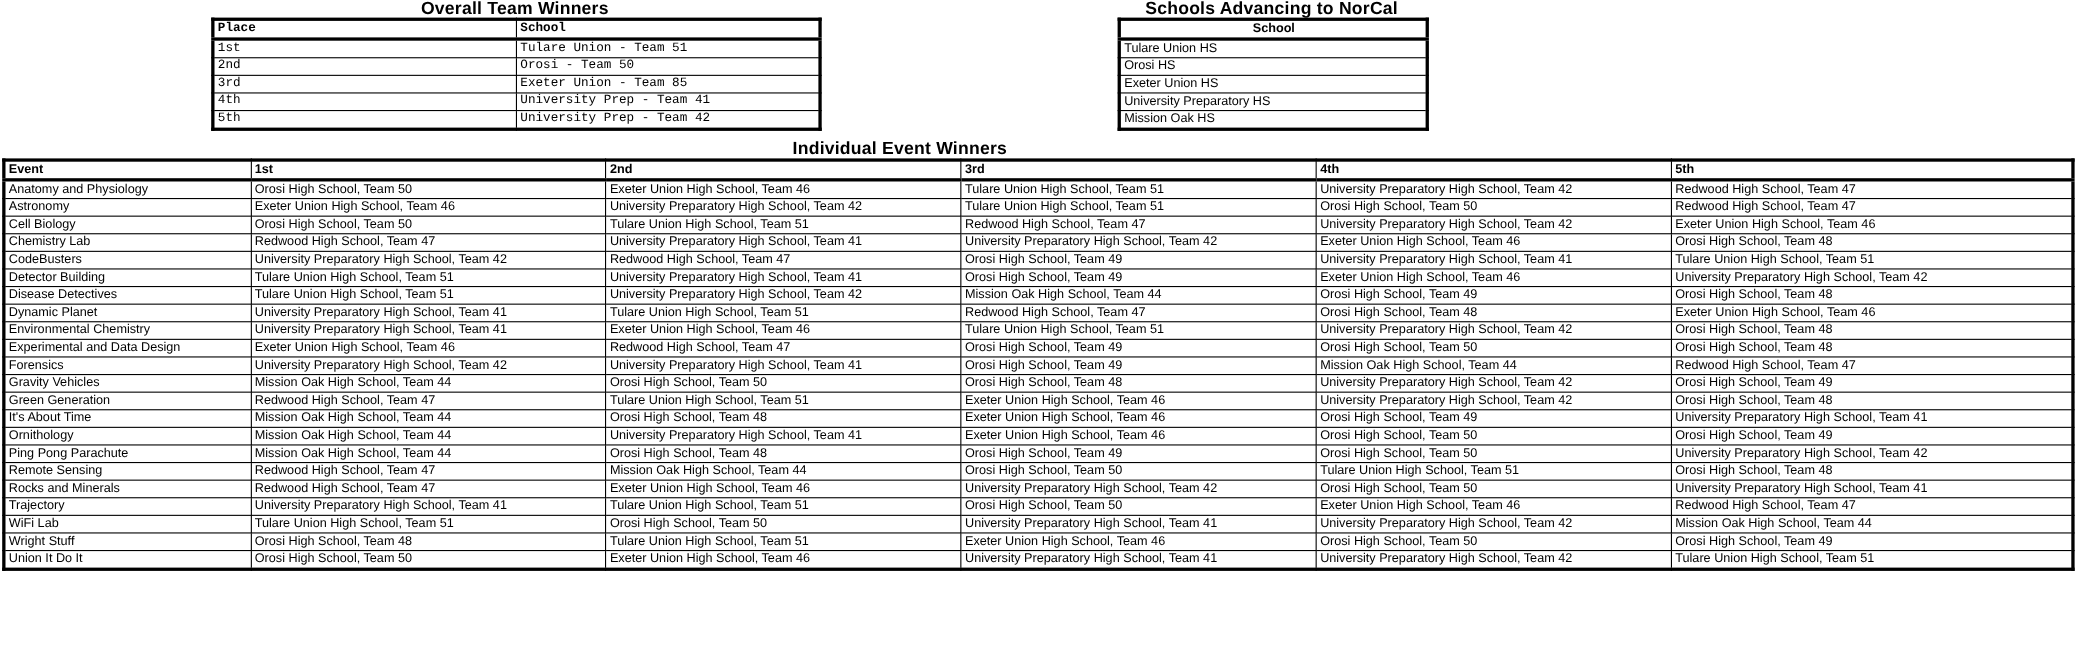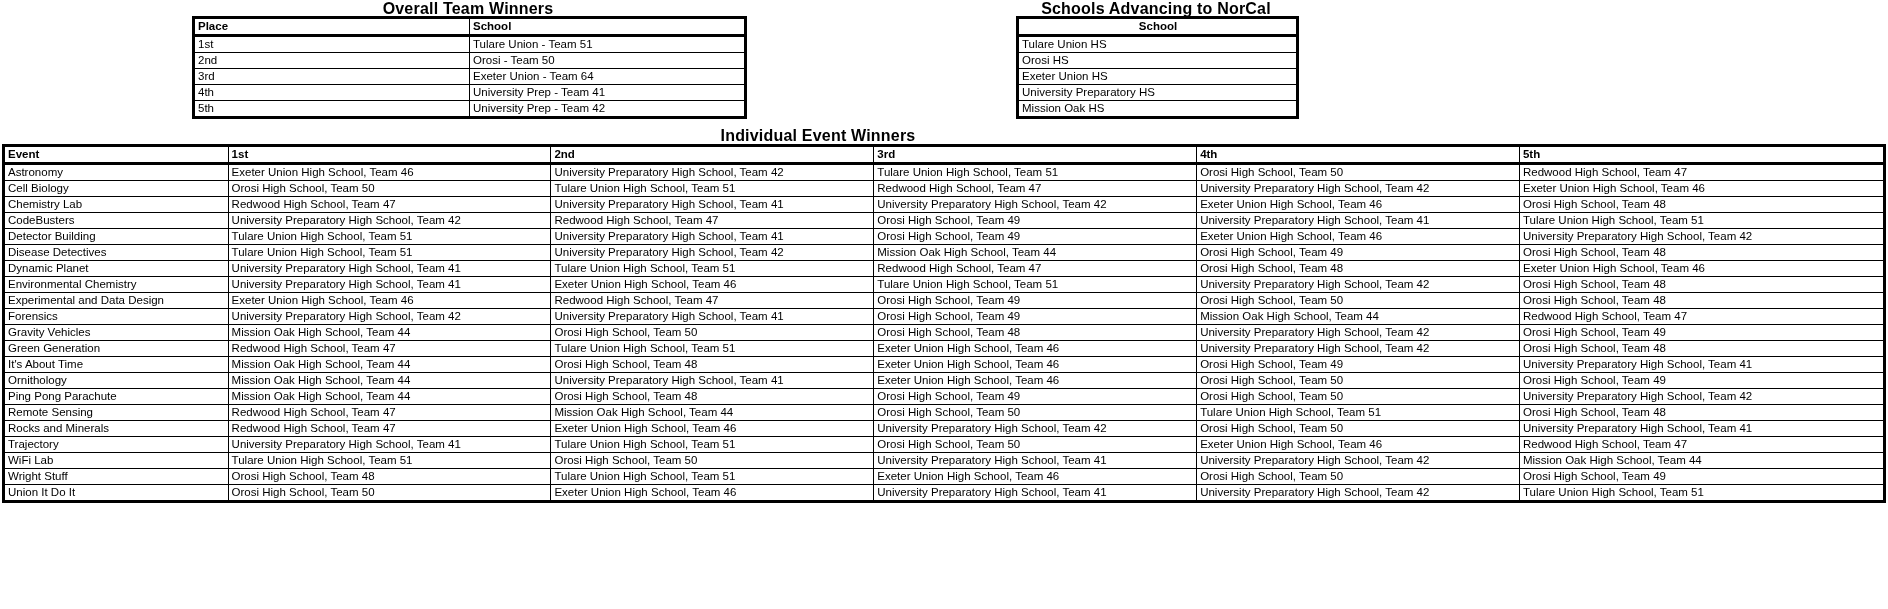--- a/index.html
+++ b/index.html
@@ -51,21 +51,21 @@
   
   #overall-wrap {
     position: absolute;
     left: 192px;
     top: 2px;
     width: 552px;
   }
   #overall-table { width: 552px; }
   #overall-table col.c-place { width: 276px; }
   #overall-table col.c-school { width: 276px; }
-  #overall-table th, #overall-table td { height: 14px; }
+  #overall-table th, #overall-table td { height: 14px; font-family: Liberation Mono, monospace; }
   #overall-table thead th { border-bottom: 3px solid #000; }
 
   
   #advancing-wrap {
     position: absolute;
     left: 1016px;
     top: 2px;
     width: 280px;
   }
   #advancing-table { width: 280px; }
@@ -115,21 +115,21 @@
         <tr>
           <td>1st</td>
           <td>Tulare Union - Team 51</td>
         </tr>
         <tr>
           <td>2nd</td>
           <td>Orosi - Team 50</td>
         </tr>
         <tr>
           <td>3rd</td>
-          <td>Exeter Union - Team 64</td>
+          <td>Exeter Union - Team 85</td>
         </tr>
         <tr>
           <td>4th</td>
           <td>University Prep - Team 41</td>
         </tr>
         <tr>
           <td>5th</td>
           <td>University Prep - Team 42</td>
         </tr>
       </tbody>
@@ -183,20 +183,28 @@
           <th>Event</th>
           <th>1st</th>
           <th>2nd</th>
           <th>3rd</th>
           <th>4th</th>
           <th>5th</th>
         </tr>
     </thead>
     <tbody>
         <tr>
+          <td>Anatomy and Physiology</td>
+          <td>Orosi High School, Team 50</td>
+          <td>Exeter Union High School, Team 46</td>
+          <td>Tulare Union High School, Team 51</td>
+          <td>University Preparatory High School, Team 42</td>
+          <td>Redwood High School, Team 47</td>
+        </tr>
+        <tr>
           <td>Astronomy</td>
           <td>Exeter Union High School, Team 46</td>
           <td>University Preparatory High School, Team 42</td>
           <td>Tulare Union High School, Team 51</td>
           <td>Orosi High School, Team 50</td>
           <td>Redwood High School, Team 47</td>
         </tr>
         <tr>
           <td>Cell Biology</td>
           <td>Orosi High School, Team 50</td>

